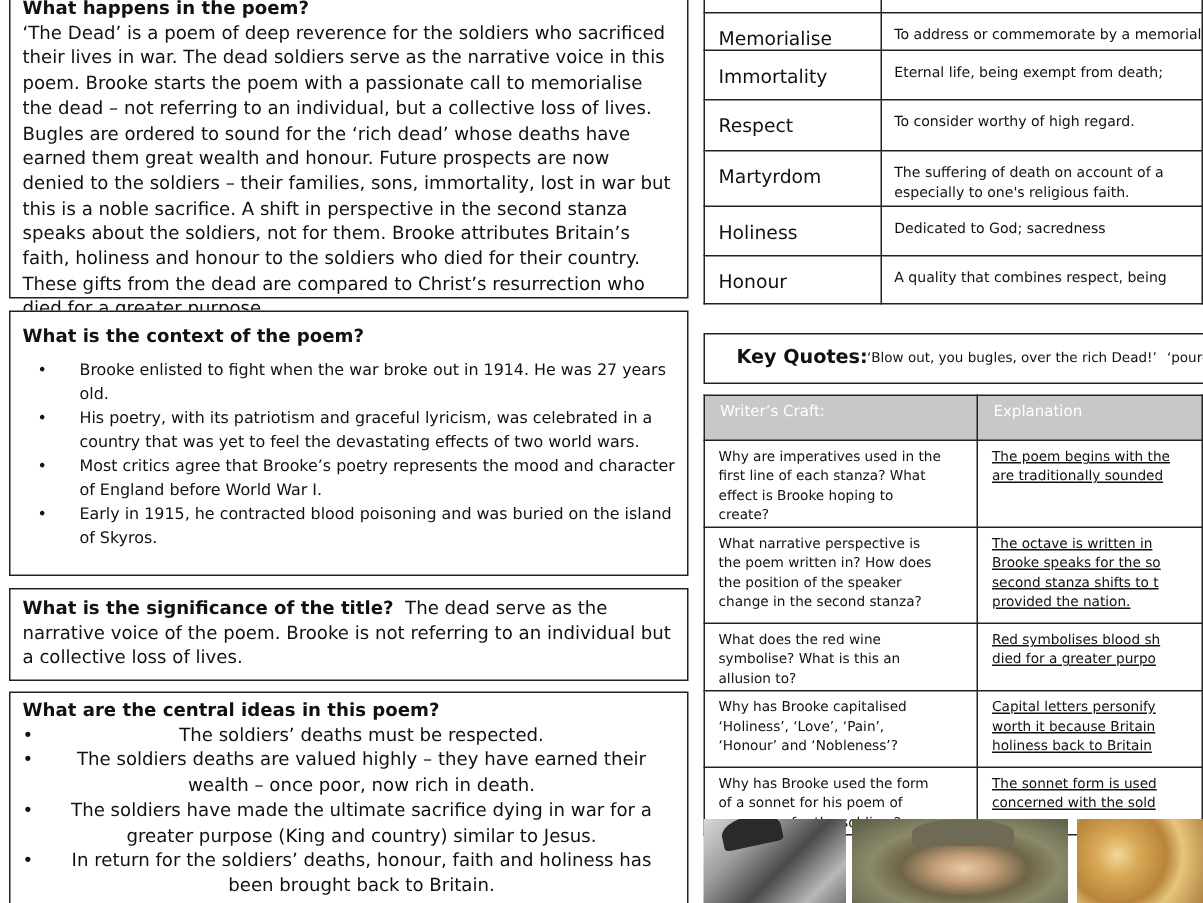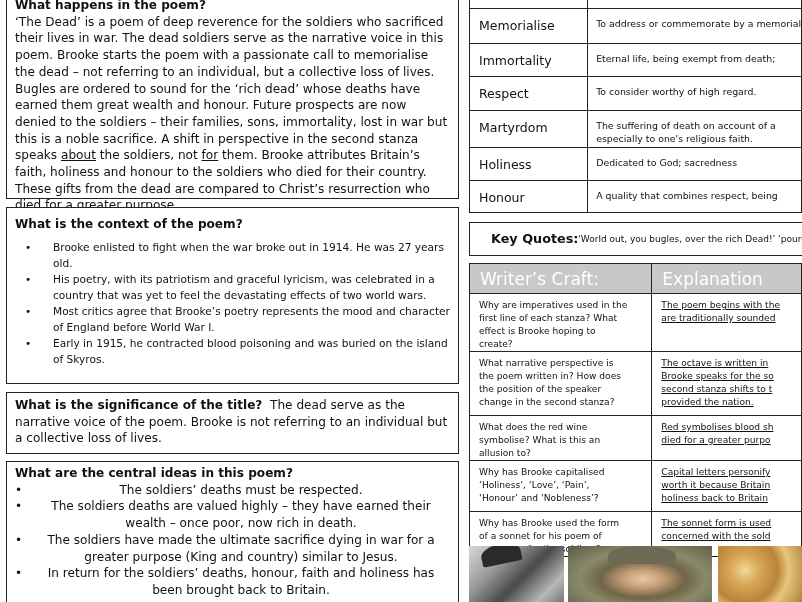--- a/index.html
+++ b/index.html
@@ -1,21 +1,21 @@
 <!DOCTYPE html>
 <html><head>
 <meta charset="utf-8">
 <style>
   html, body { margin:0; padding:0; background:#ffffff; }
   body { width:802px; height:602px; overflow:hidden; position:relative;
          font-family:"DejaVu Sans", "Liberation Sans", sans-serif; color:#111; }
   .box { position:absolute; border:1px solid #222; background:#fff; box-sizing:border-box; }
   .lbox { font-size:12.1px; line-height:16.7px; padding:0 8px; }
   .heading { font-weight:bold; }
-  .u { text-decoration:underline; }
+  .u { }
   
   #happens { left:6px; top:-10px; width:453px; height:209px; padding-top:6px; }
   #context { left:6px; top:207px; width:453px; height:177px; padding-top:8px; }
   #context ul { margin:6px 0 0 0; padding:0; list-style:none; font-size:10.6px; line-height:16px; }
   #context li { position:relative; padding-left:38px; }
   #context li::before { content:"•"; position:absolute; left:10px; top:0; }
   #title-sig { left:6px; top:392px; width:453px; height:62px; padding-top:4px; }
   #ideas { left:6px; top:461px; width:453px; height:150px; padding-top:3px; }
   #ideas ul { margin:0; padding:0; list-style:none; }
   #ideas li { position:relative; padding-left:17px;text-align:center; }
@@ -26,21 +26,21 @@
   #vocab td { border:1px solid #222; padding:0; vertical-align:top; }
   #vocab td.word { width:156px; font-size:12.5px; padding:9px 0 0 9px; box-sizing:border-box; }
   #vocab td.def { width:190px; font-size:9.4px; padding:8px 0 0 8px; white-space:nowrap; overflow:hidden; line-height:13px; box-sizing:border-box; }
 
   #quotes { left:469px; top:222px; width:340px; height:34px; border:1px solid #222; overflow:hidden; white-space:nowrap; }
   #quotes .kq-label { position:absolute; left:21px; top:8px; font-size:12.8px; font-weight:bold; }
   #quotes .kq1 { position:absolute; left:108px; top:11px; font-size:9px; }
   #quotes .kq2 { position:absolute; left:308px; top:11px; font-size:9px; }
 
   #craft { position:absolute; left:469px; top:263px; border-collapse:collapse; table-layout:fixed; }
-  #craft th { background:#c8c8c8; color:#fff; font-weight:normal; text-align:left; font-size:17px;
+  #craft th { background:#c8c8c8; color:#fff; font-weight:normal; text-align:left; font-size:10px;
               padding:5px 10px 0 10px; height:30px; box-sizing:border-box; border:1px solid #222; vertical-align:top; }
   #craft td { border:1px solid #222; font-size:9.1px; line-height:13px; padding:5px 21px 0 9px; vertical-align:top; box-sizing:border-box; }
   #craft td.q { width:219px; }
   #craft td.a { width:130px; white-space:nowrap; overflow:hidden;text-decoration:underline; }
 
   .photo { position:absolute; top:546px; height:60px; overflow:hidden; }
   #photo1 { left:469px; width:95px; background:linear-gradient(135deg,#d9d9d9 0%,#9a9a9a 30%,#4a4a4a 55%,#b8b8b8 80%,#6a6a6a 100%); }
   #photo2 { left:568px; width:144px; background:radial-gradient(ellipse at 52% 55%, #e7c9a8 0%, #c8a07a 18%, #6f6548 40%, #8a8a6a 60%, #5a5a46 100%); }
   #photo3 { left:718px; width:90px; background:radial-gradient(circle at 30% 40%, #f1d89a 0%, #d9a855 20%, #b8843a 45%, #e6c57c 60%, #9c6a2a 100%); }
   .photo .hat { position:absolute; border-radius:50% 50% 10% 10%; }
@@ -78,21 +78,21 @@
     <li>In return for the soldiers’ deaths, honour, faith and holiness has been brought back to Britain.</li>
   </ul>
 </div>
 
 <table id="vocab">
   <tbody>
       <tr style="height:28px">
     <td class="word"></td>
     <td class="def"></td>
   </tr>
-  <tr style="height:35px">
+  <tr style="height:25px">
     <td class="word">Memorialise</td>
     <td class="def">To address or commemorate by a memorial</td>
   </tr>
   <tr style="height:33px">
     <td class="word">Immortality</td>
     <td class="def">Eternal life, being exempt from death;</td>
   </tr>
   <tr style="height:34px">
     <td class="word">Respect</td>
     <td class="def">To consider worthy of high regard.</td>
@@ -108,21 +108,21 @@
   </tr>
   <tr style="height:32px">
     <td class="word">Honour</td>
     <td class="def">A quality that combines respect, being</td>
   </tr>
 </tbody>
   </table>
 
 <div class="box" id="quotes">
   <span class="kq-label">Key Quotes:</span>
-  <span class="kq1">‘World out, you bugles, over the rich Dead!’</span>
+  <span class="kq1">‘Blow out, you bugles, over the rich Dead!’</span>
   <span class="kq2">‘poured</span>
 </div>
 
 <table id="craft">
   <tbody>
       <tr>
     <th style="width:219px">Writer’s Craft:</th>
     <th style="width:130px">Explanation</th>
   </tr>
   <tr style="height:52px">

